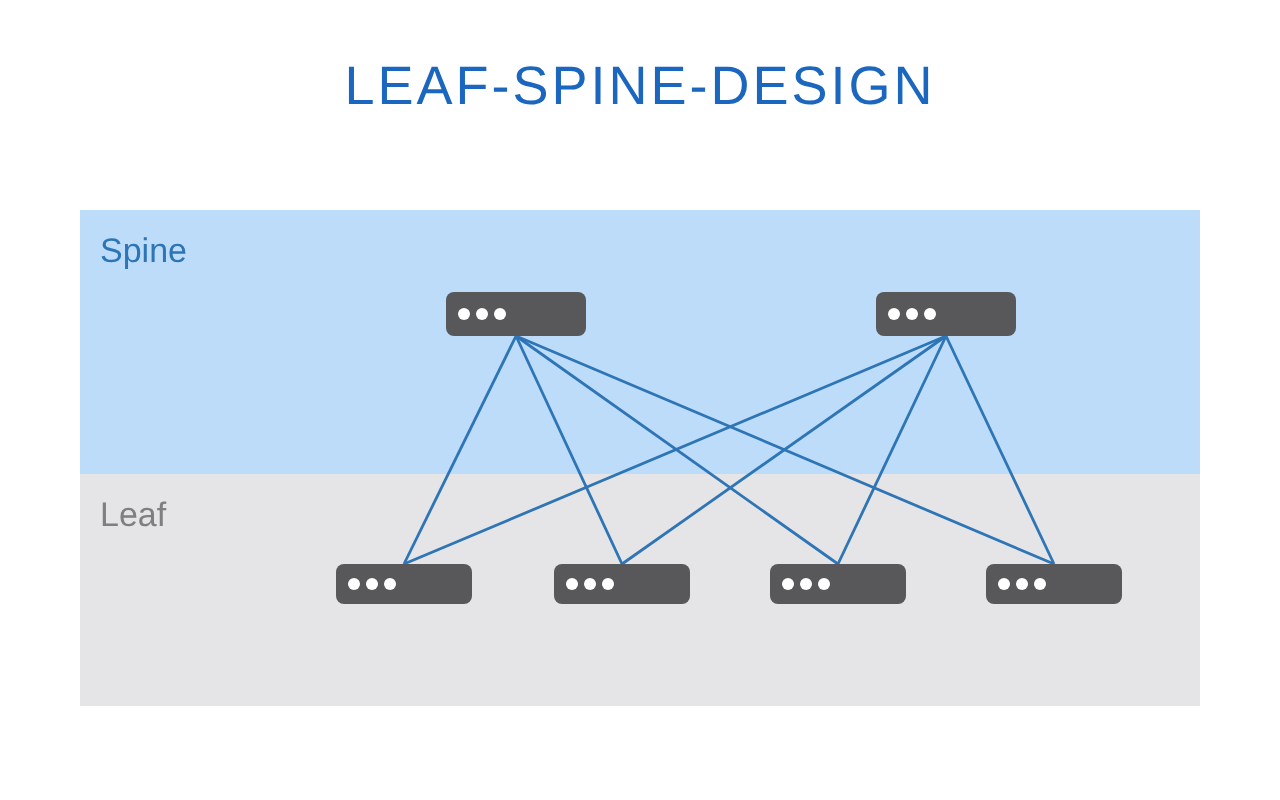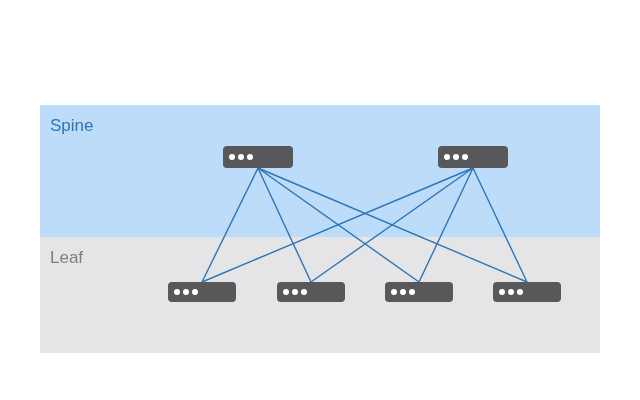--- a/index.html
+++ b/index.html
@@ -24,20 +24,21 @@
     position:absolute;z-index:3;background:#58585A;border-radius:4px;
     display:flex;align-items:center;padding-left:6px;box-sizing:border-box;
   }
   .switch .dots{display:flex;gap:3px;align-items:center;}
   .switch .dot{width:6px;height:6px;border-radius:50%;background:#ffffff;}
 </style>
 </head>
 <body>
 
 <div id="stage">
+  <div class="title">LEAF-SPINE-DESIGN</div>
 
   <div class="band band-spine">
     <div class="band-label">Spine</div>
   </div>
 
   <div class="band band-leaf">
     <div class="band-label">Leaf</div>
   </div>
 
   <svg id="links" xmlns="http://www.w3.org/2000/svg" width="640" height="400">

